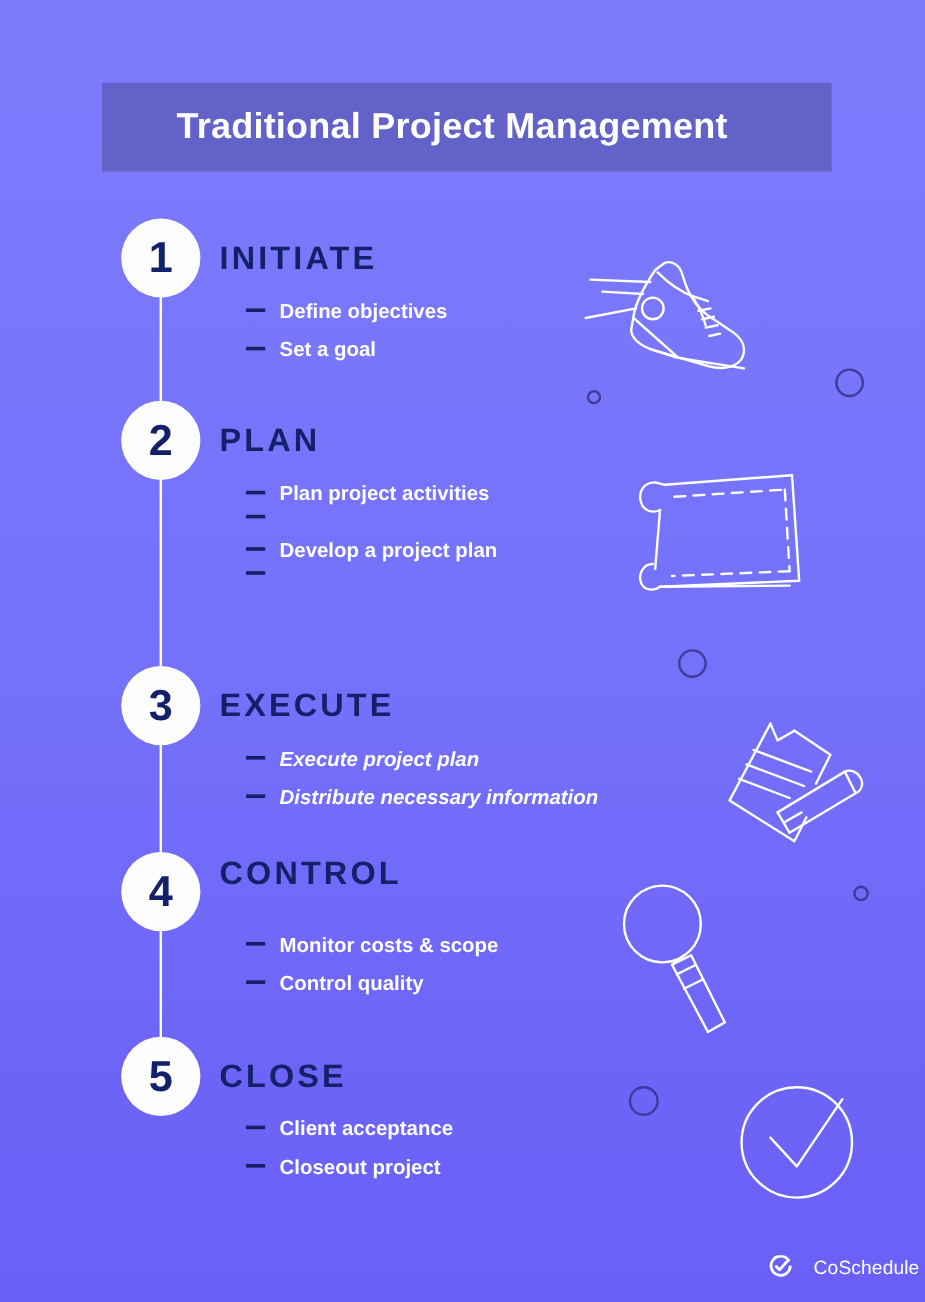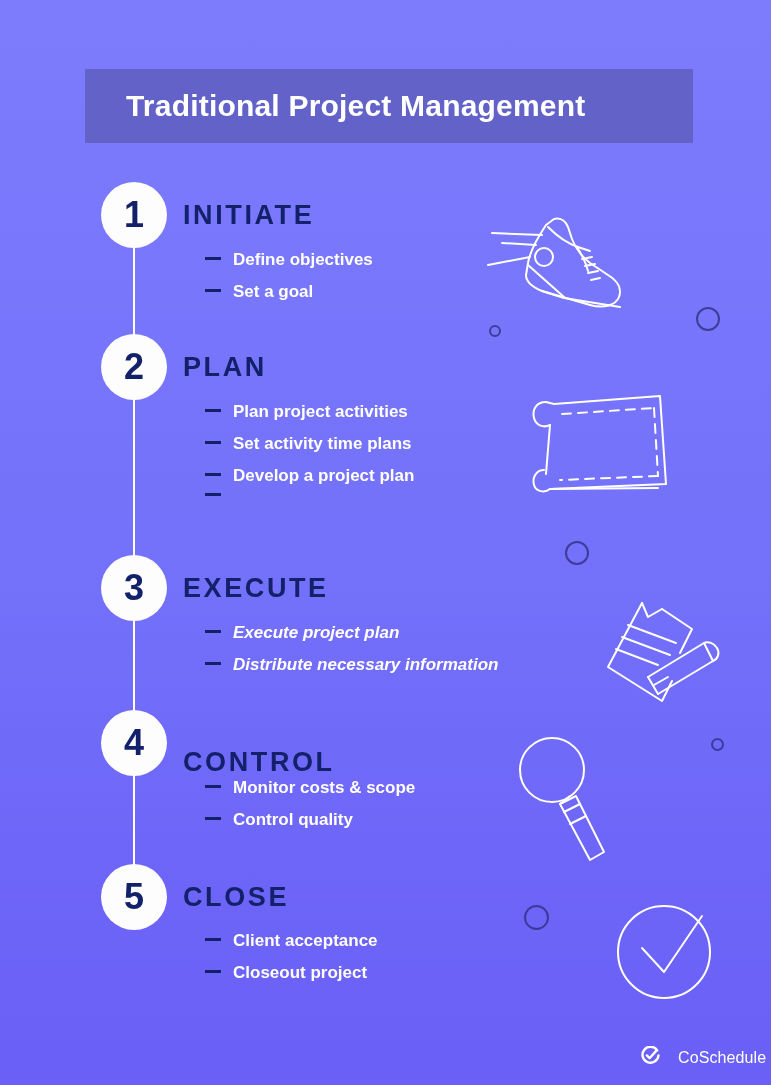--- a/index.html
+++ b/index.html
@@ -30,21 +30,21 @@
     height: 74px;
     background: #6362c8;
     display: flex;
     align-items: center;
   }
   .title-text {
     color: #ffffff;
     font-size: 30px;
     font-weight: bold;
     letter-spacing: 0.2px;
-    padding-left: 41px;
+    padding-left: 62px;
     white-space: nowrap;
   }
 
   
   .timeline-line {
     position: absolute;
     left: 133px;
     top: 215px;
     width: 2px;
     height: 682px;
@@ -242,21 +242,20 @@
       <span class="step-num">2</span>
     </div>
     <div class="step-heading" style="top:352px;">PLAN</div>
     <div class="bullets" style="top:402px;">
       <div class="bullet">
         <span class="bullet-dash"></span>
         <span class="bullet-text">Plan project activities</span>
       </div>
       <div class="bullet">
         <span class="bullet-dash"></span>
-        <span class="bullet-text">Set activity time plans</span>
       </div>
       <div class="bullet">
         <span class="bullet-dash"></span>
         <span class="bullet-text">Develop a project plan</span>
       </div>
       <div class="bullet">
         <span class="bullet-dash"></span>
       </div>
     </div>
   </div>
@@ -275,21 +274,21 @@
         <span class="bullet-dash"></span>
         <span class="bullet-text">Distribute necessary information</span>
       </div>
     </div>
   </div>
 
   <div class="step">
     <div class="step-circle" style="top:710px;">
       <span class="step-num">4</span>
     </div>
-    <div class="step-heading" style="top:747px;text-align:right;">CONTROL</div>
+    <div class="step-heading" style="top:713px;text-align:right;">CONTROL</div>
     <div class="bullets" style="top:778px;">
       <div class="bullet">
         <span class="bullet-dash"></span>
         <span class="bullet-text">Monitor costs &amp; scope</span>
       </div>
       <div class="bullet">
         <span class="bullet-dash"></span>
         <span class="bullet-text">Control quality</span>
       </div>
     </div>

